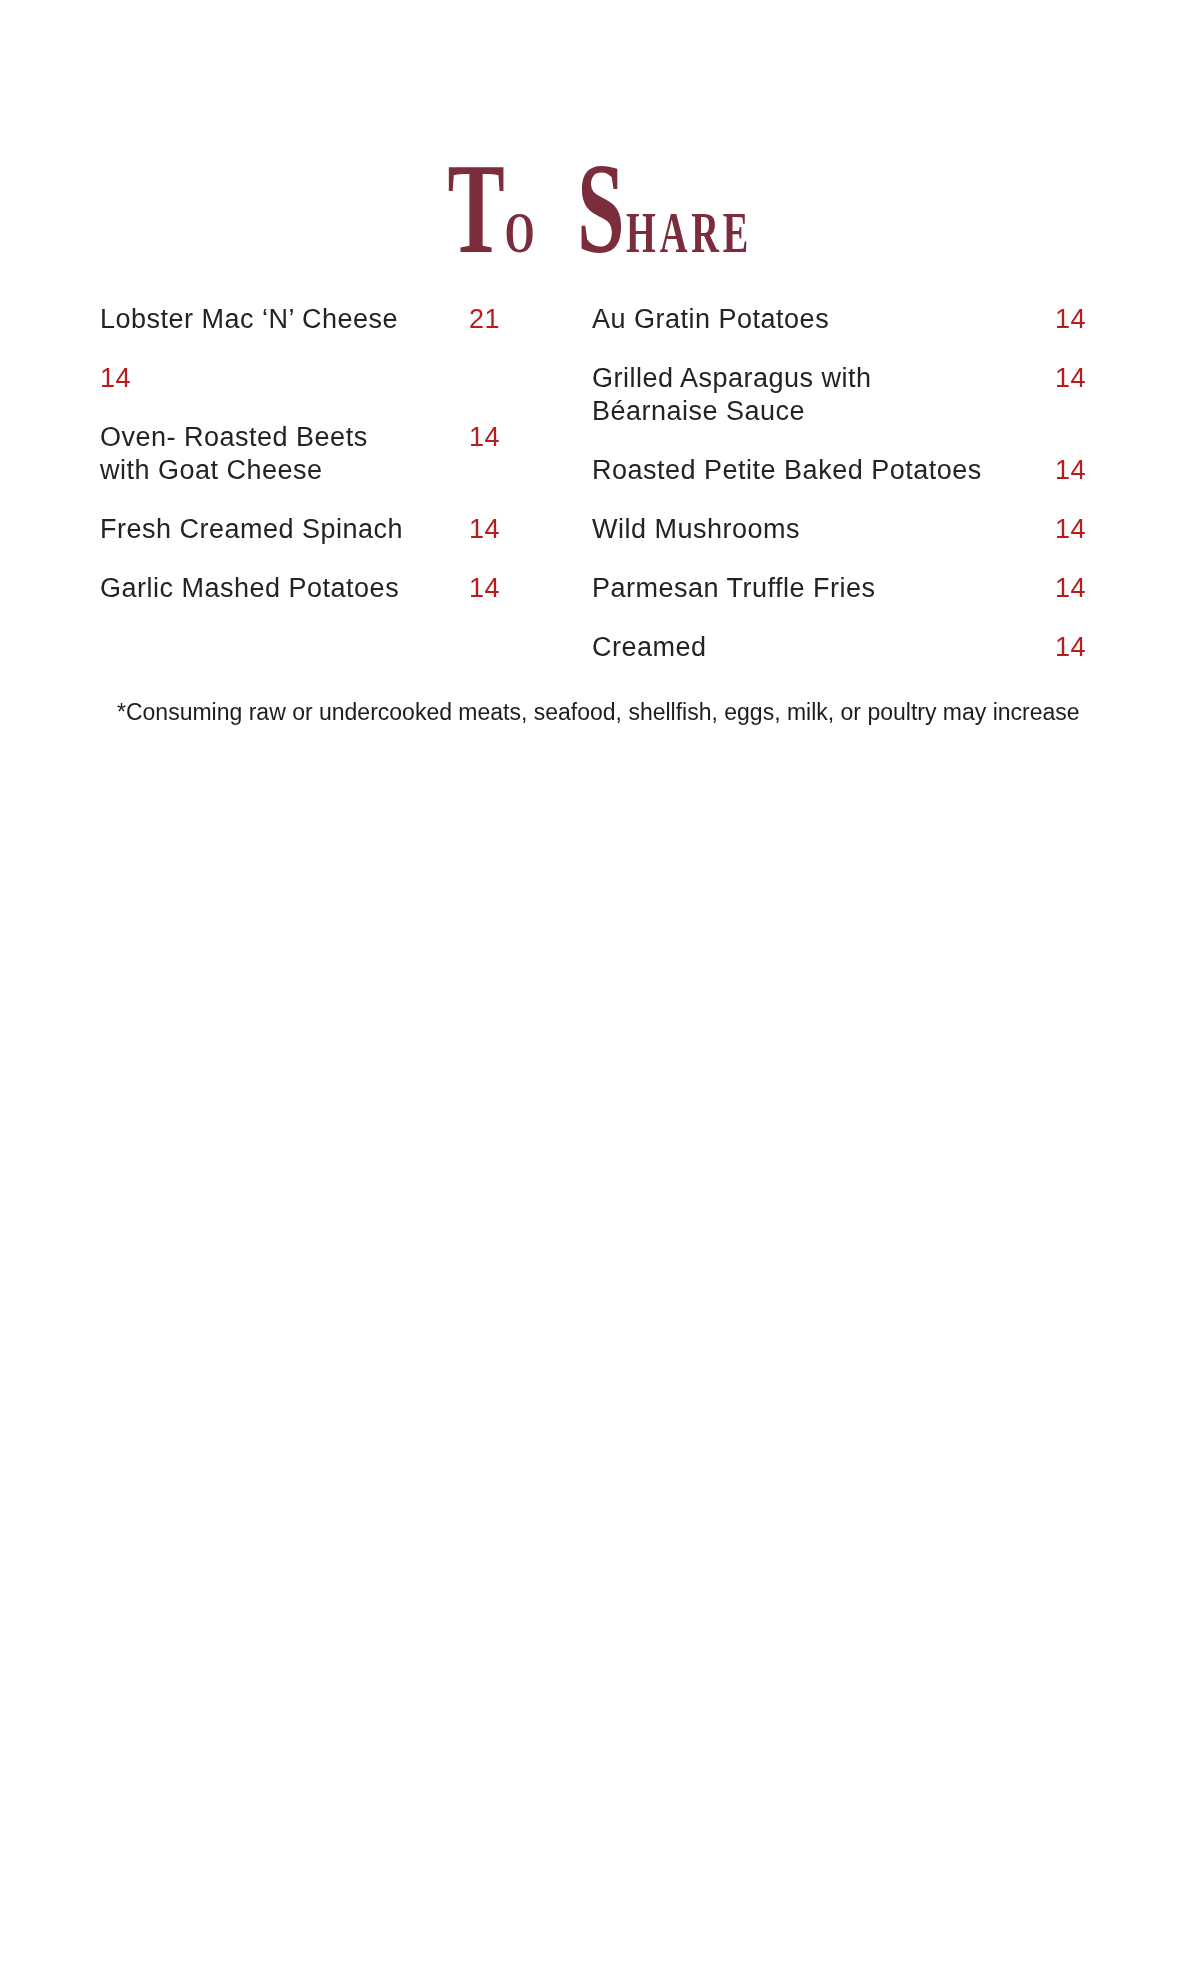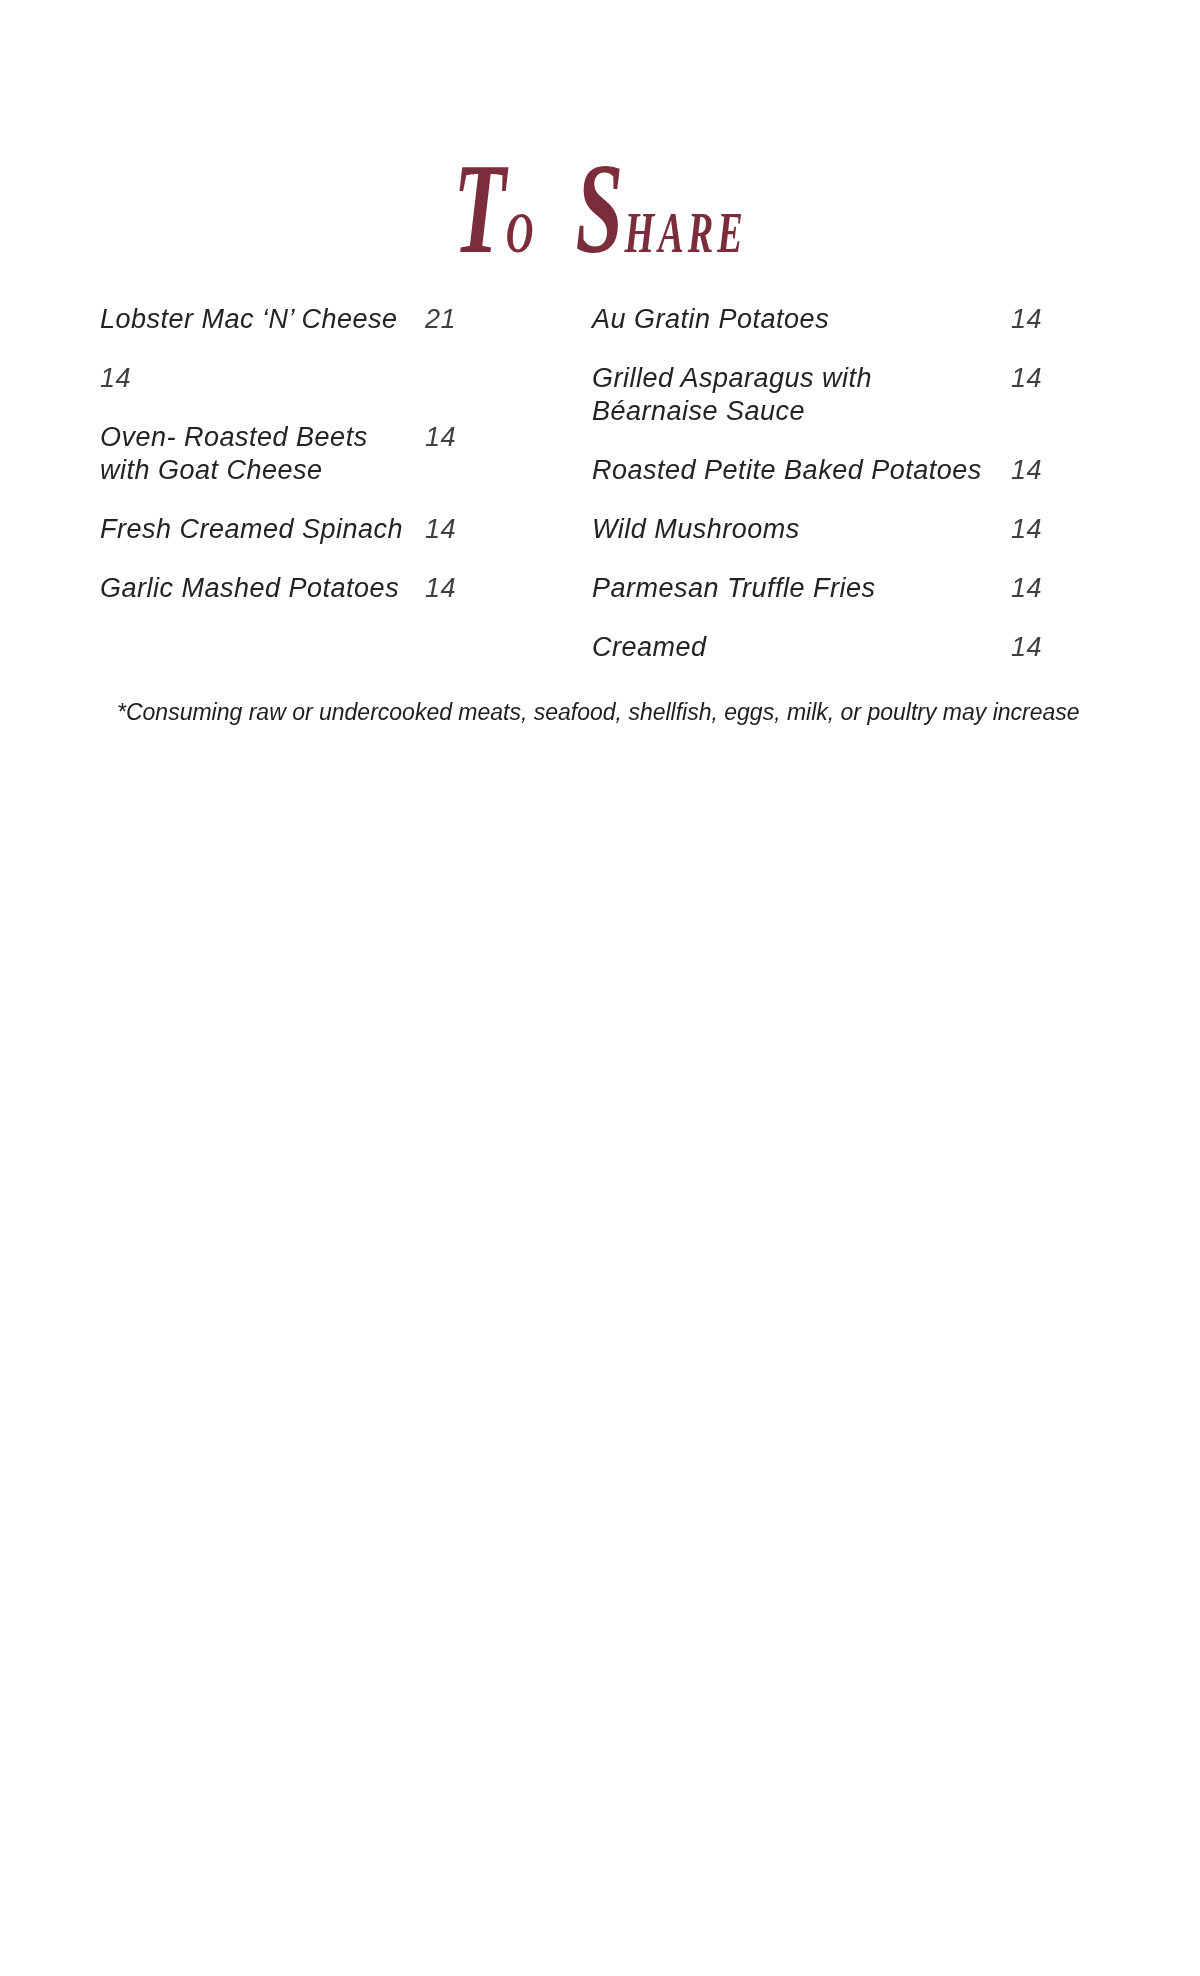--- a/index.html
+++ b/index.html
@@ -7,21 +7,20 @@
     padding: 0;
     background: #ffffff;
   }
   .page {
     position: relative;
     width: 1200px;
     height: 1976px;
     background: #ffffff;
     font-family: "Liberation Sans", sans-serif;
     overflow: hidden;
-    font-style: italic;
   }
 
   
   .title {
     position: absolute;
     top: 143px;
     left: 0;
     right: 0;
     text-align: center;
     white-space: nowrap;
@@ -51,30 +50,31 @@
     line-height: 33px;
     letter-spacing: 0.5px;
   }
   .menu-col.left  { left: 100px; width: 372px; }
   .menu-col.right { left: 592px; width: 470px; }
 
   .item {
     display: flex;
     align-items: flex-start;
     margin-bottom: 26px;
+    gap: 44px;
   }
   .item .name {
     white-space: pre-line;
     flex: 0 0 auto;
   }
   .menu-col.left  .item .name { width: 325px; }
   .menu-col.right .item .name { width: 419px; }
   .item .price {
     flex: 0 0 auto;
-    color: #404040;
+    color: #b91c1c;
     letter-spacing: 0.5px;
   }
 
   
   .disclaimer {
     position: absolute;
     top: 698px;
     left: 102px;
     width: 1020px;
     color: #1f1c1d;

